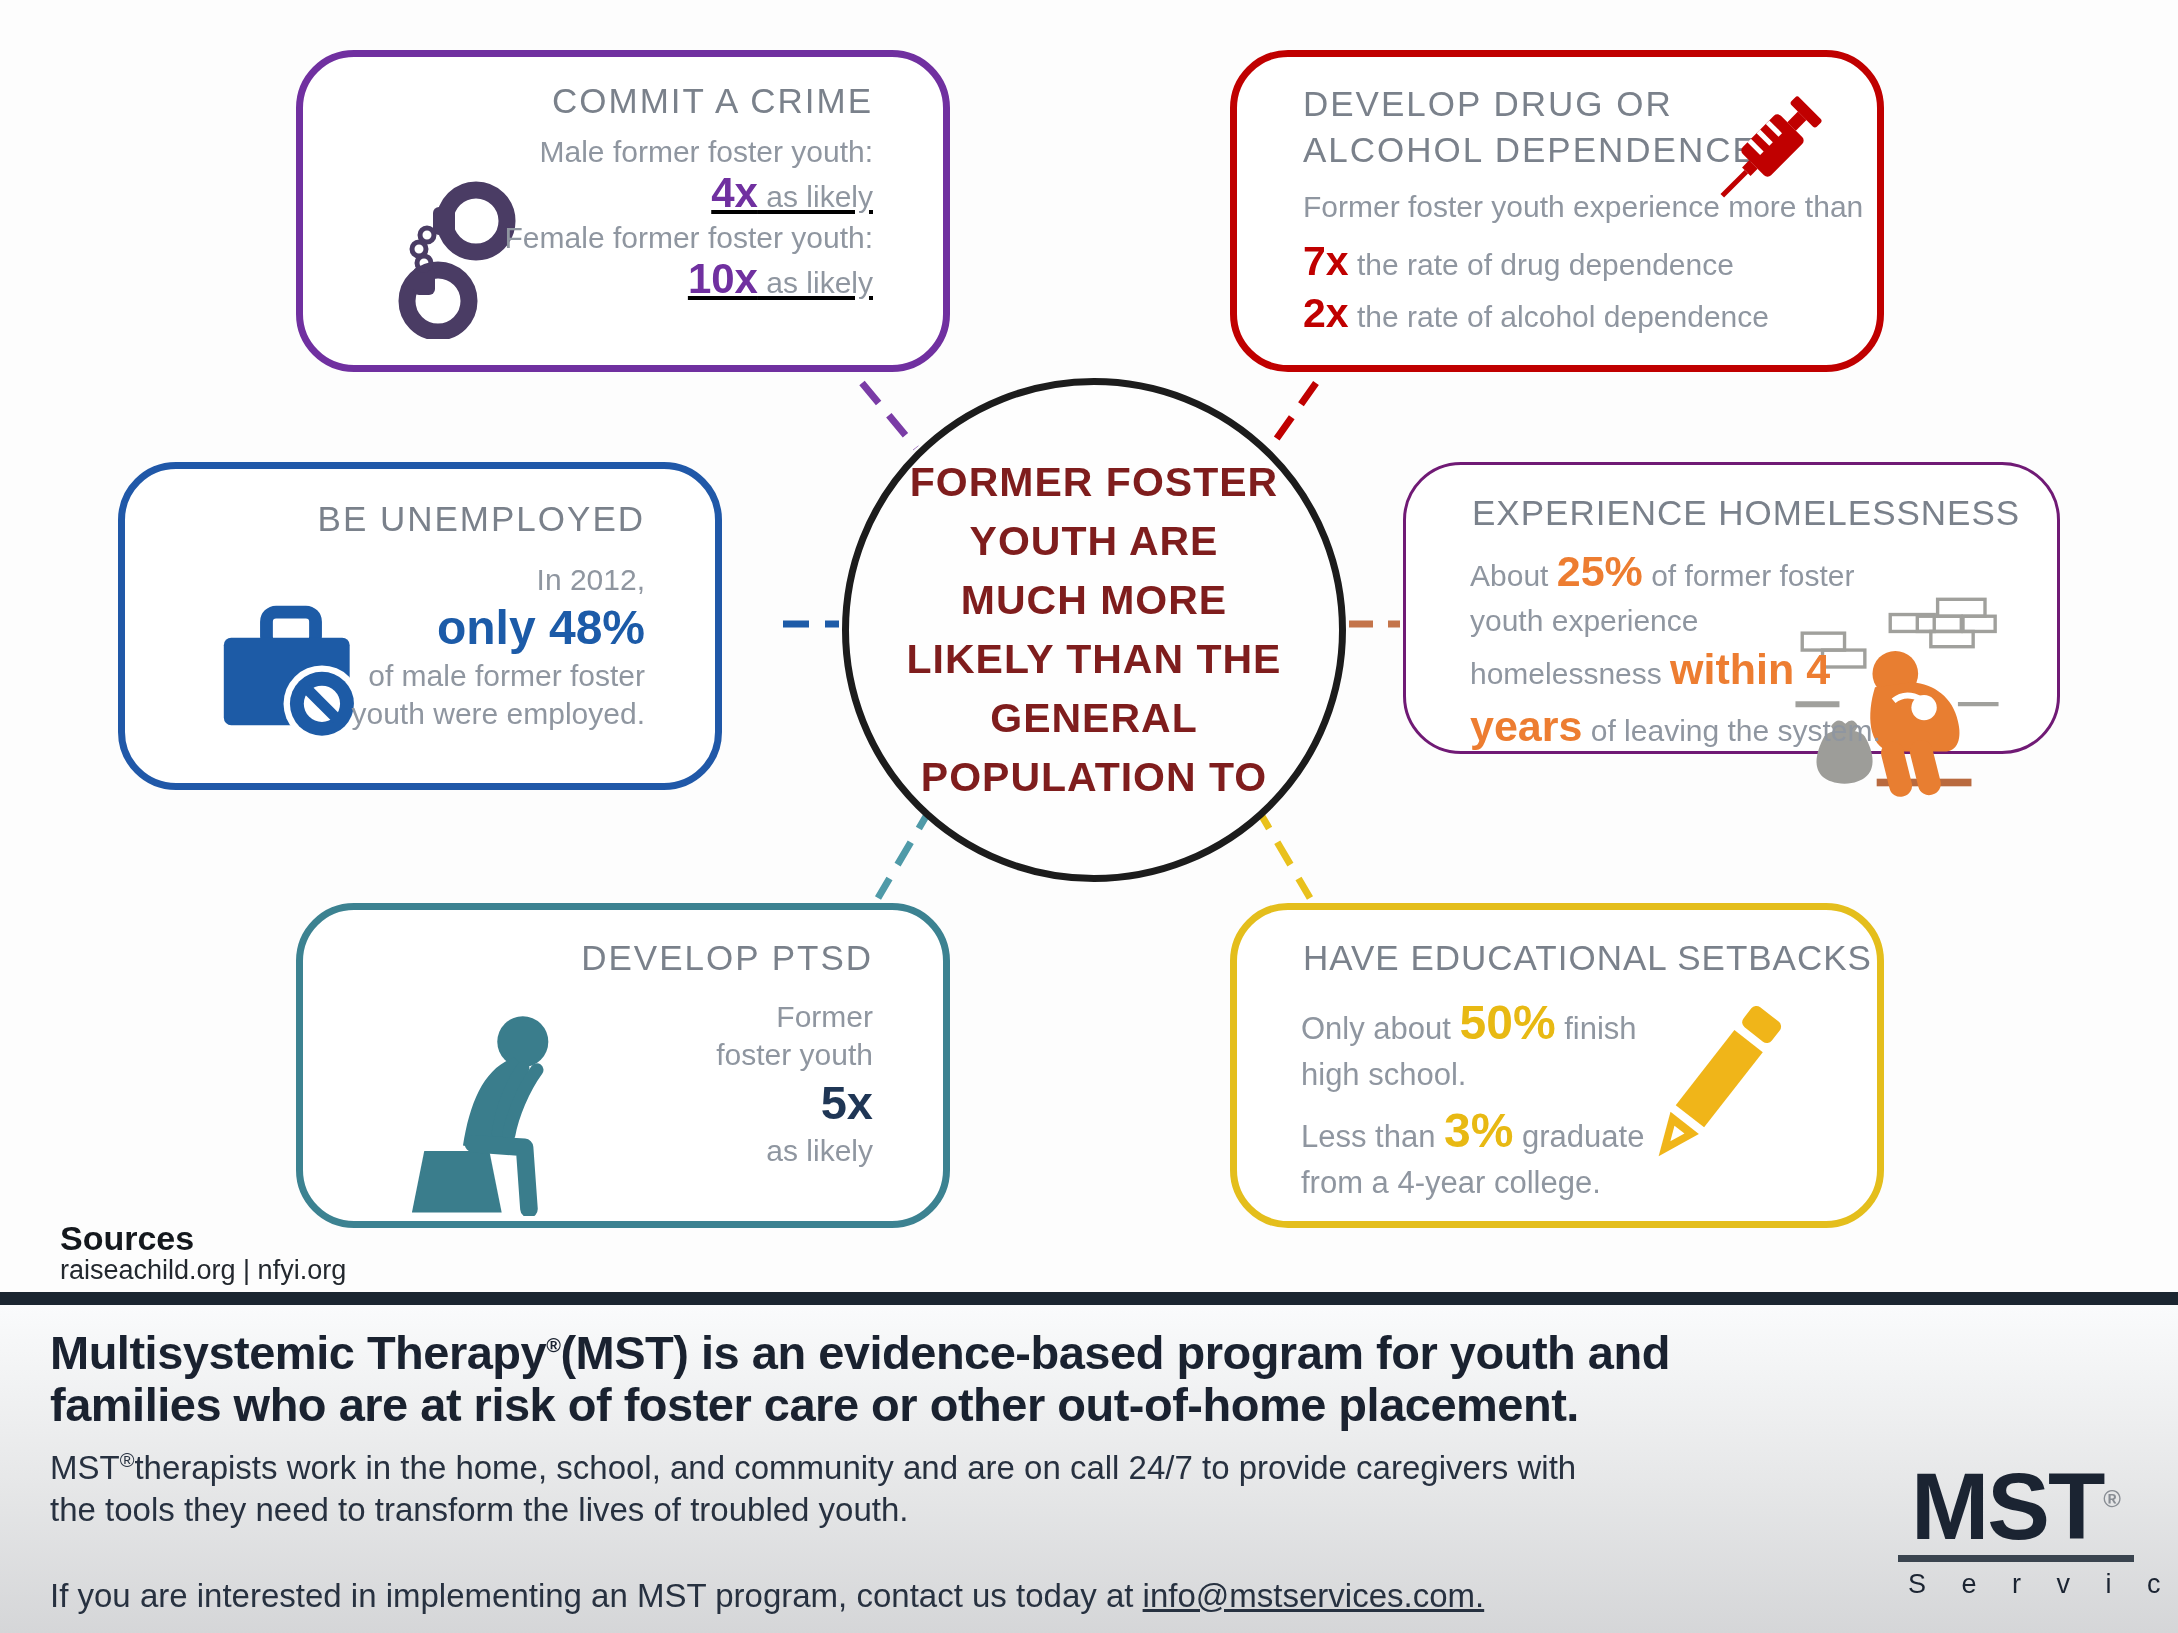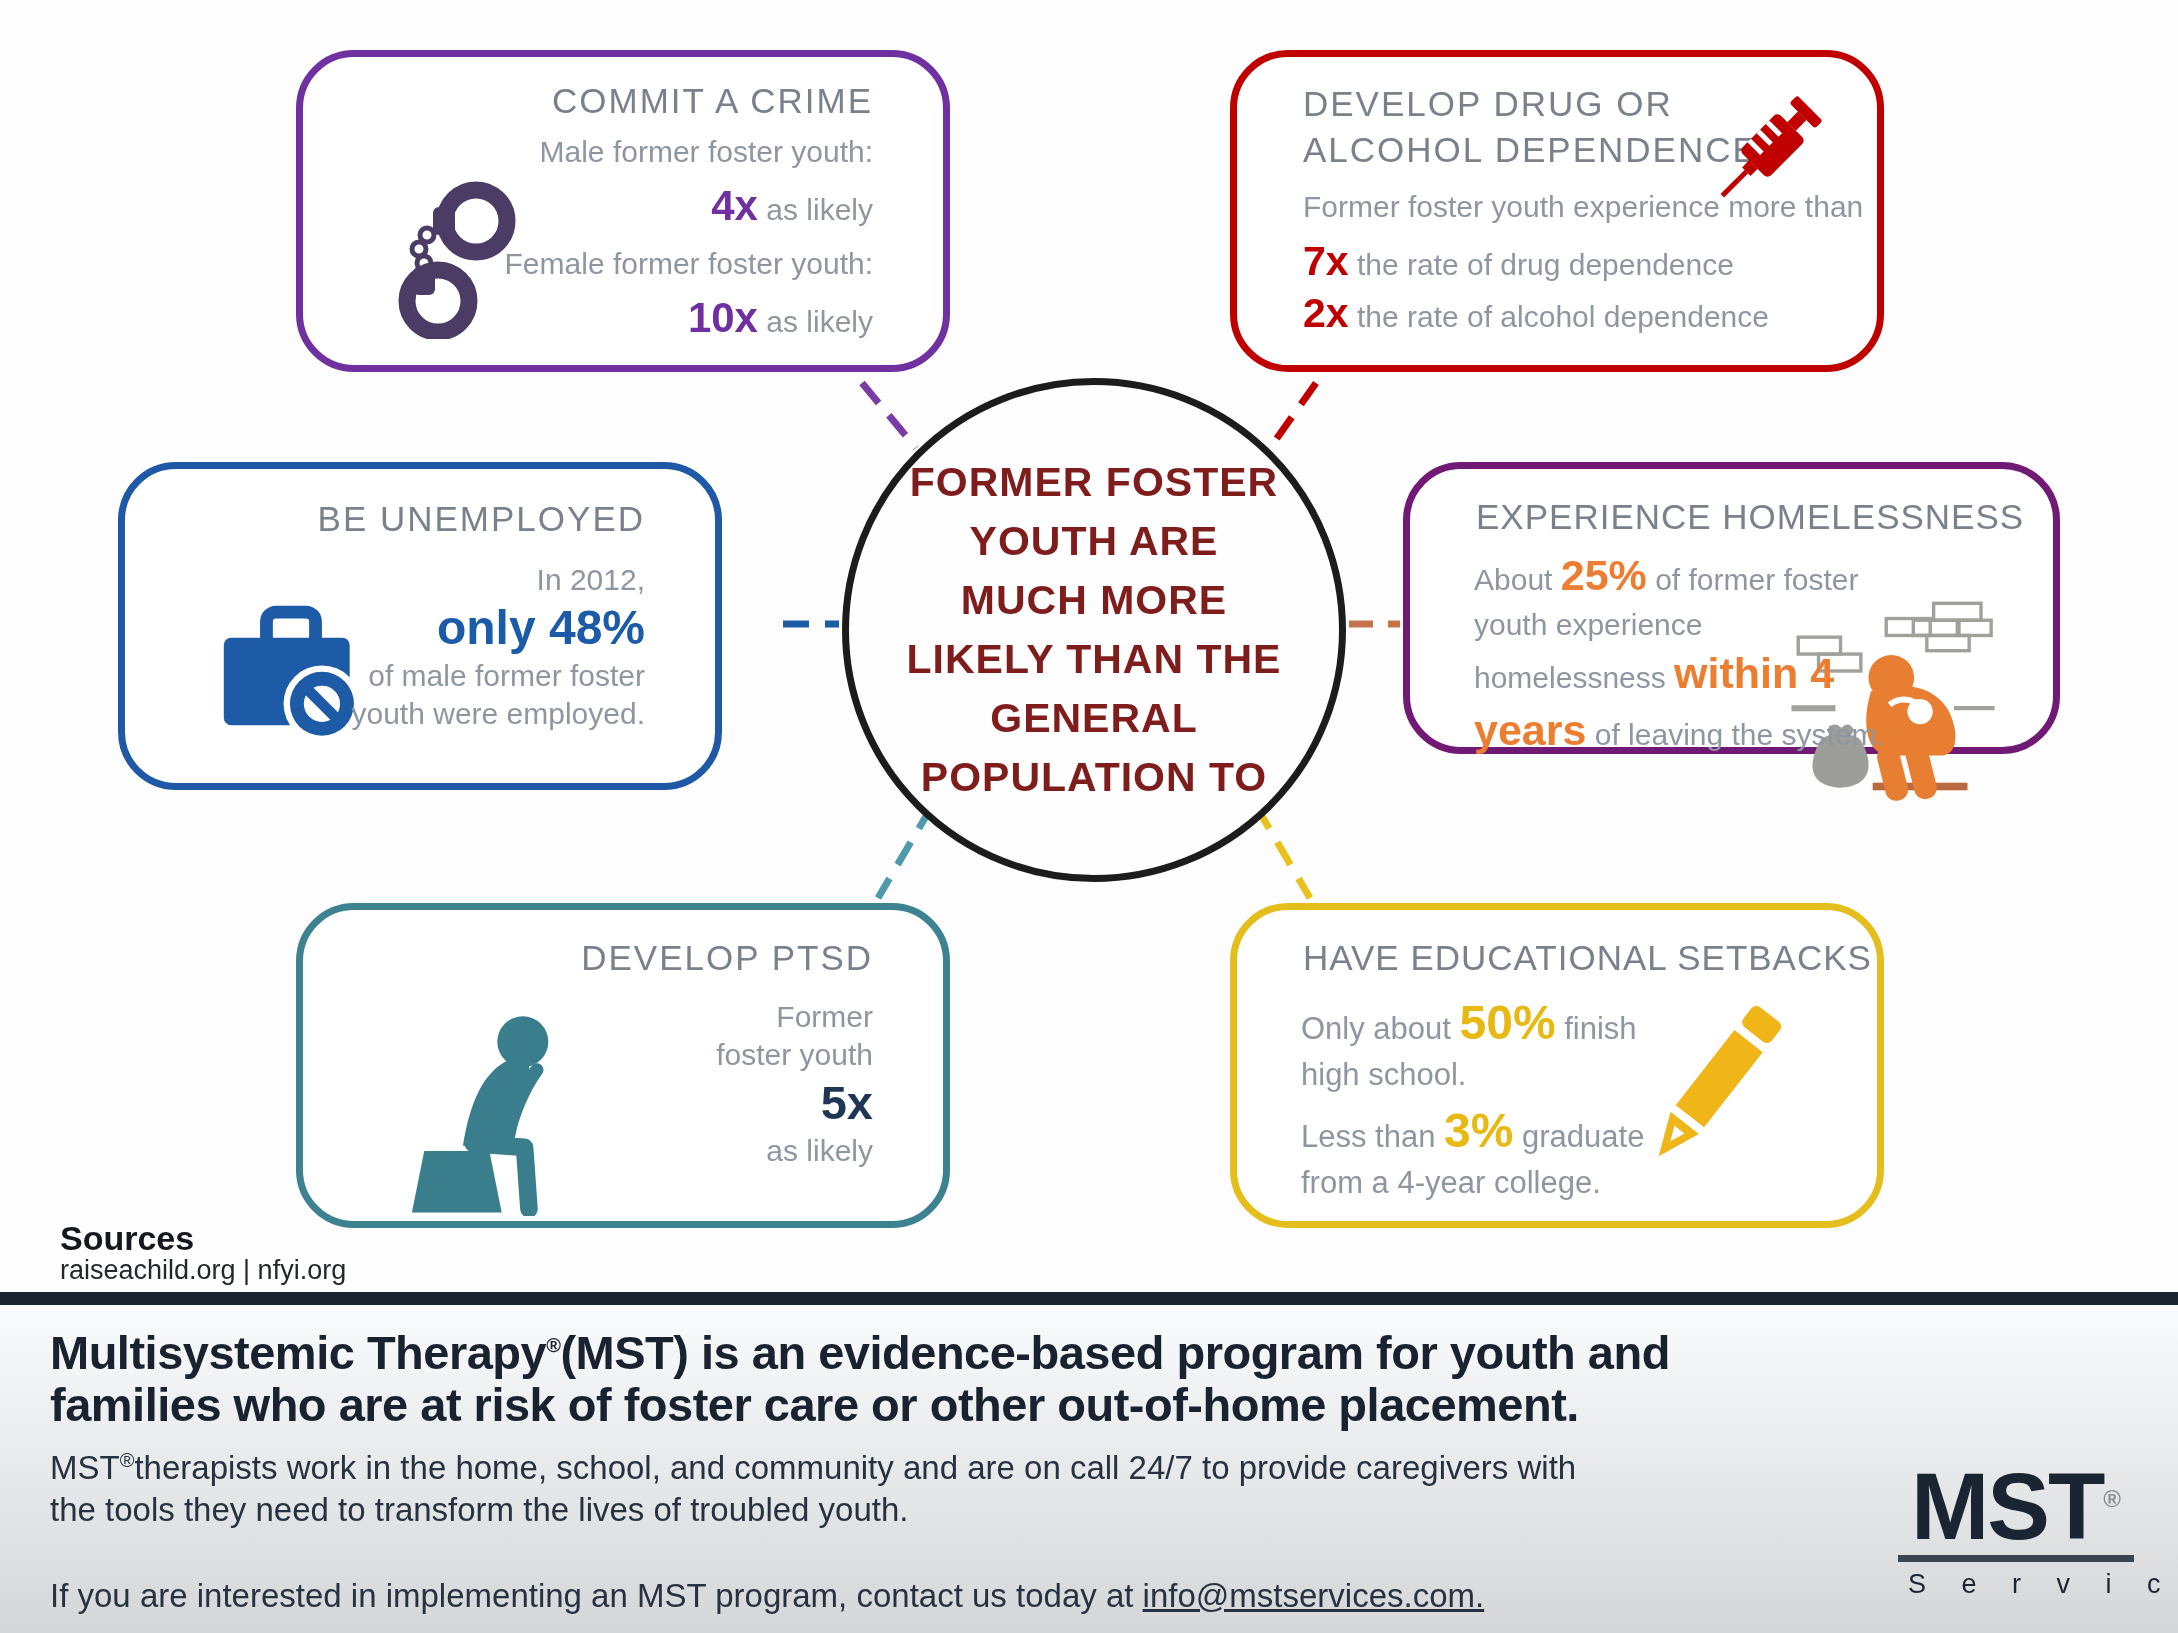--- a/index.html
+++ b/index.html
@@ -5,35 +5,35 @@
   html,body{margin:0;padding:0;background:#ffffff;}
   .stage{position:relative;width:2178px;height:1633px;overflow:hidden;
          font-family:"Liberation Sans",sans-serif;background:#fdfdfd;}
   
   .connectors{position:absolute;left:0;top:0;pointer-events:none;}
   
   .card{position:absolute;background:#ffffff;border-radius:58px;box-sizing:border-box;}
   .card.crime{left:296px;top:50px;width:654px;height:322px;border:7px solid #7030A0;}
   .card.drug{left:1230px;top:50px;width:654px;height:322px;border:7px solid #C00000;}
   .card.unemployed{left:118px;top:462px;width:604px;height:328px;border:7px solid #2058A8;}
-  .card.homeless{left:1403px;top:462px;width:657px;height:292px;border:7px solid #701a75;}
+  .card.homeless{left:1403px;top:462px;width:657px;height:292px;border:3px solid #701a75;}
   .card.ptsd{left:296px;top:903px;width:654px;height:325px;border:7px solid #3C8291;}
   .card.education{left:1230px;top:903px;width:654px;height:325px;border:7px solid #E4BE1C;}
   .card-title{position:absolute;font-size:35px;color:#7A818B;letter-spacing:2px;white-space:nowrap;}
   .t-right{right:70px;top:24px;text-align:right;}
   .t-left{left:66px;top:24px;text-align:left;}
   .stack-right{position:absolute;text-align:right;}
   .stack-left{position:absolute;text-align:left;}
   .body-line{font-size:30px;color:#8F96A0;line-height:38px;}
   .big{font-weight:bold;}
   .purple{color:#7030A0;}
   .icon{position:absolute;}
   
   .crime-stack{right:70px;top:76px;}
-  .crime-stat{font-size:42px;line-height:70px;}
+  .crime-stat{font-size:42px;line-height:44px;text-decoration:underline;}
   .crime-stat .suffix{font-size:30px;font-weight:normal;color:#8F96A0;}
   
   .drug-title{line-height:46px;}
   .drug-body{left:66px;top:132px;}
   .drug-intro{font-size:30px;color:#8F96A0;line-height:36px;margin-bottom:12px;}
   .drug-row{font-size:30px;color:#8F96A0;line-height:48px;}
   .drug-row .val{font-size:41px;font-weight:bold;color:#C00000;}
   
   .unemp-stack{right:70px;top:92px;}
   .unemp-stat{font-size:48px;font-weight:bold;color:#1C5BA8;line-height:58px;}

